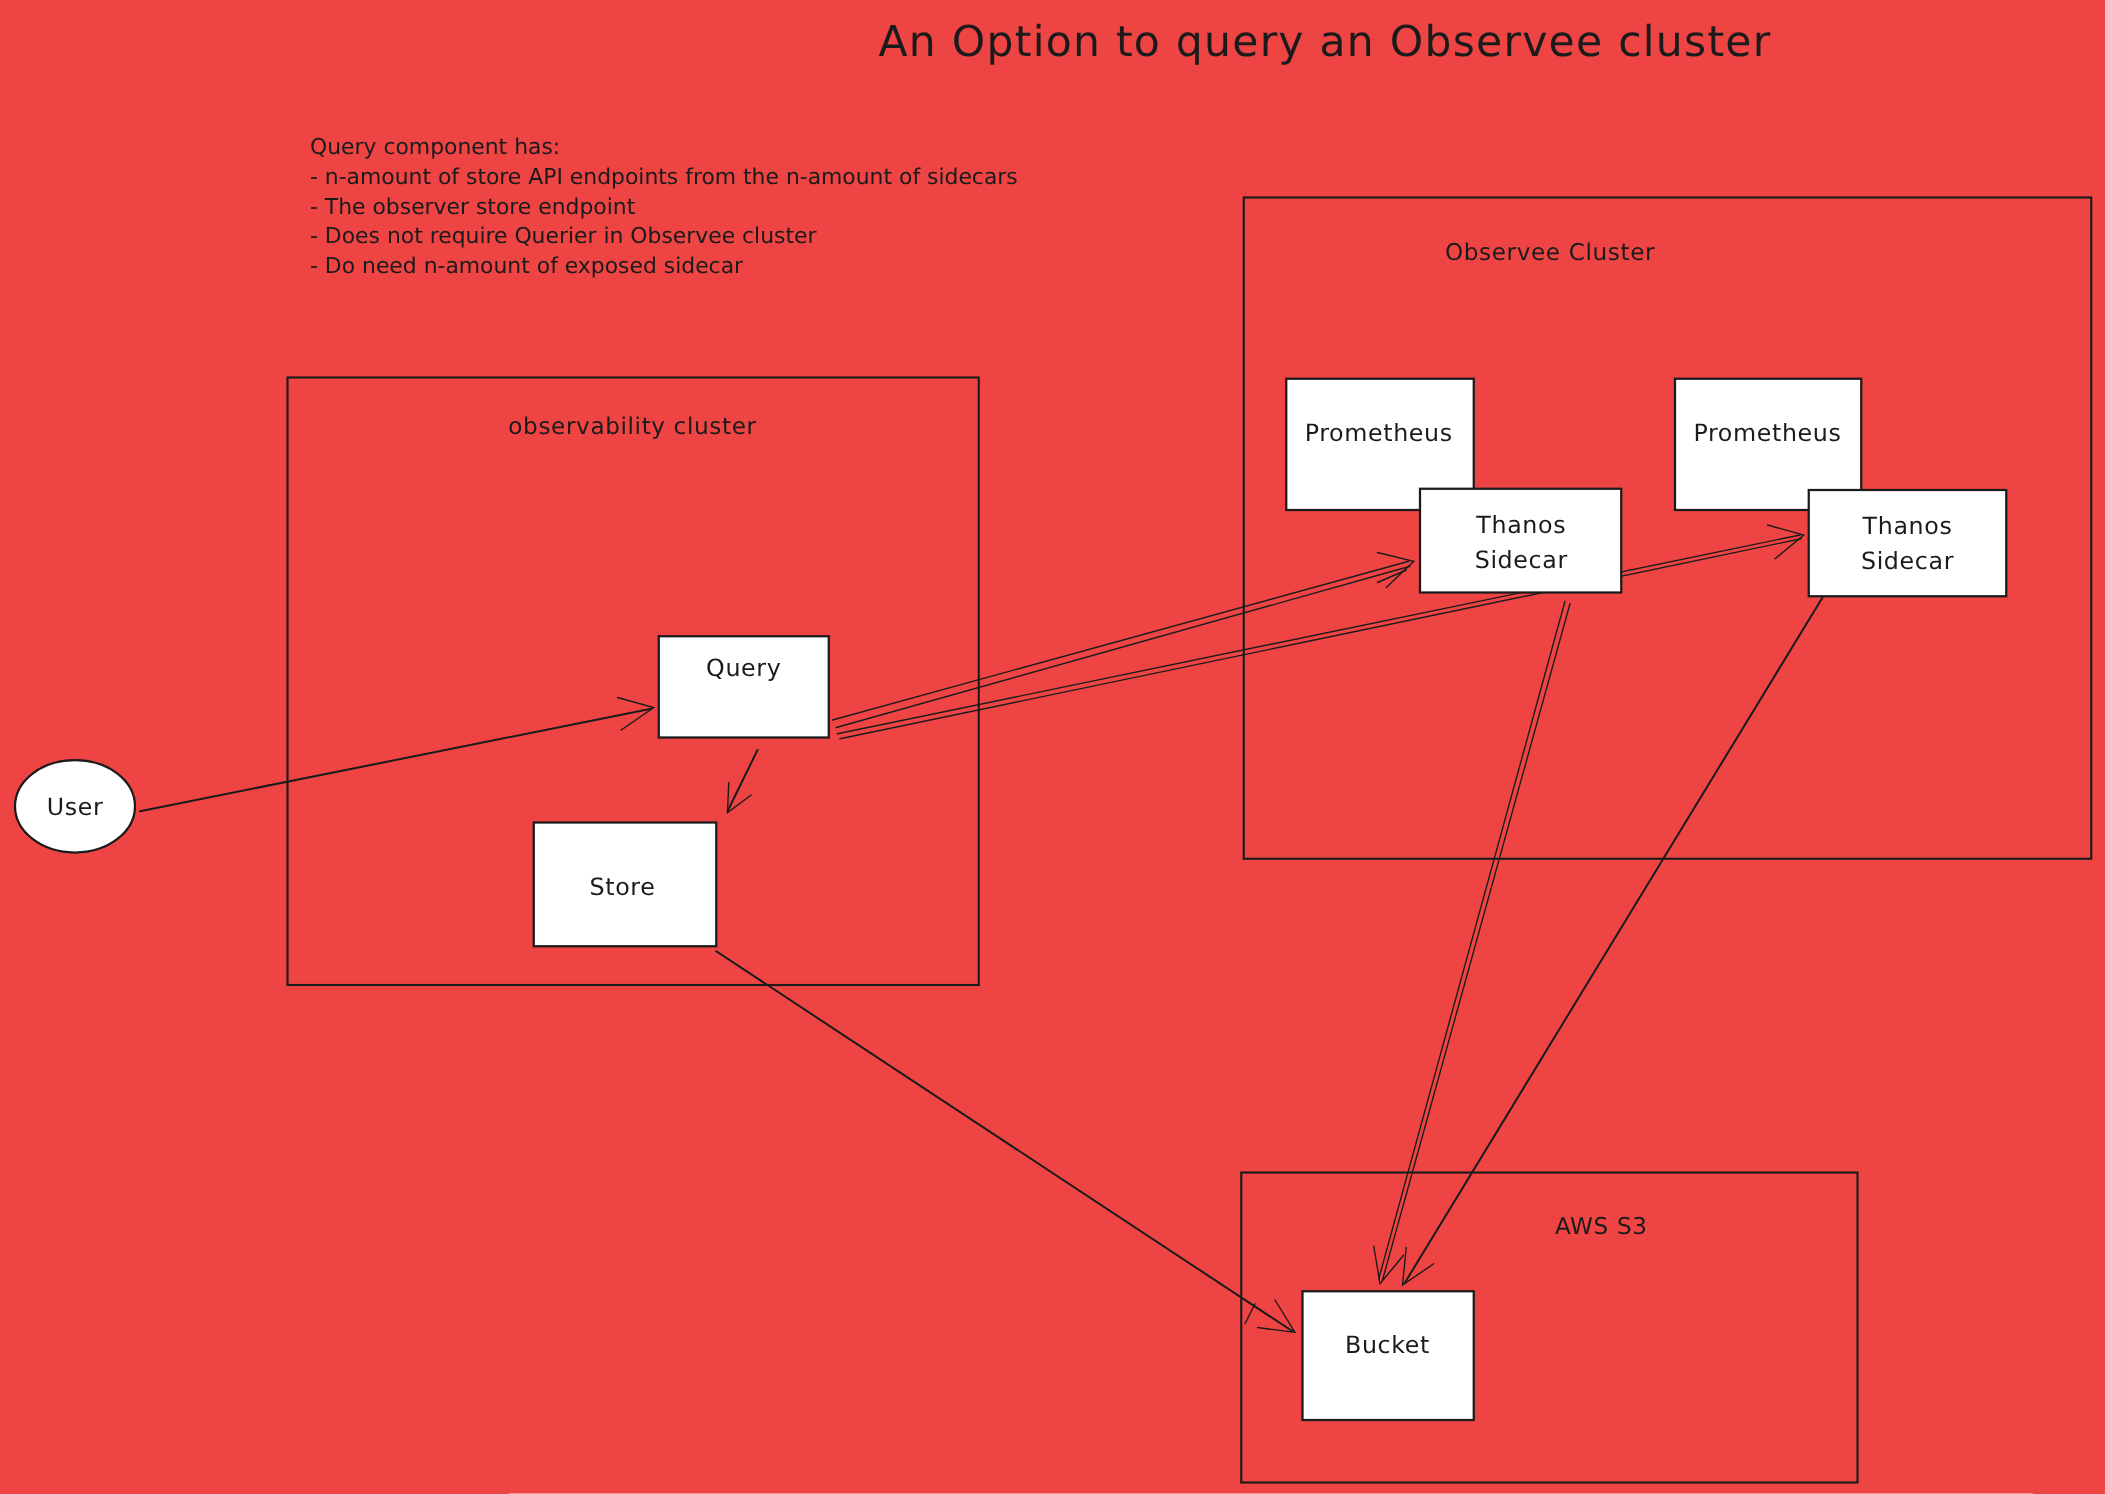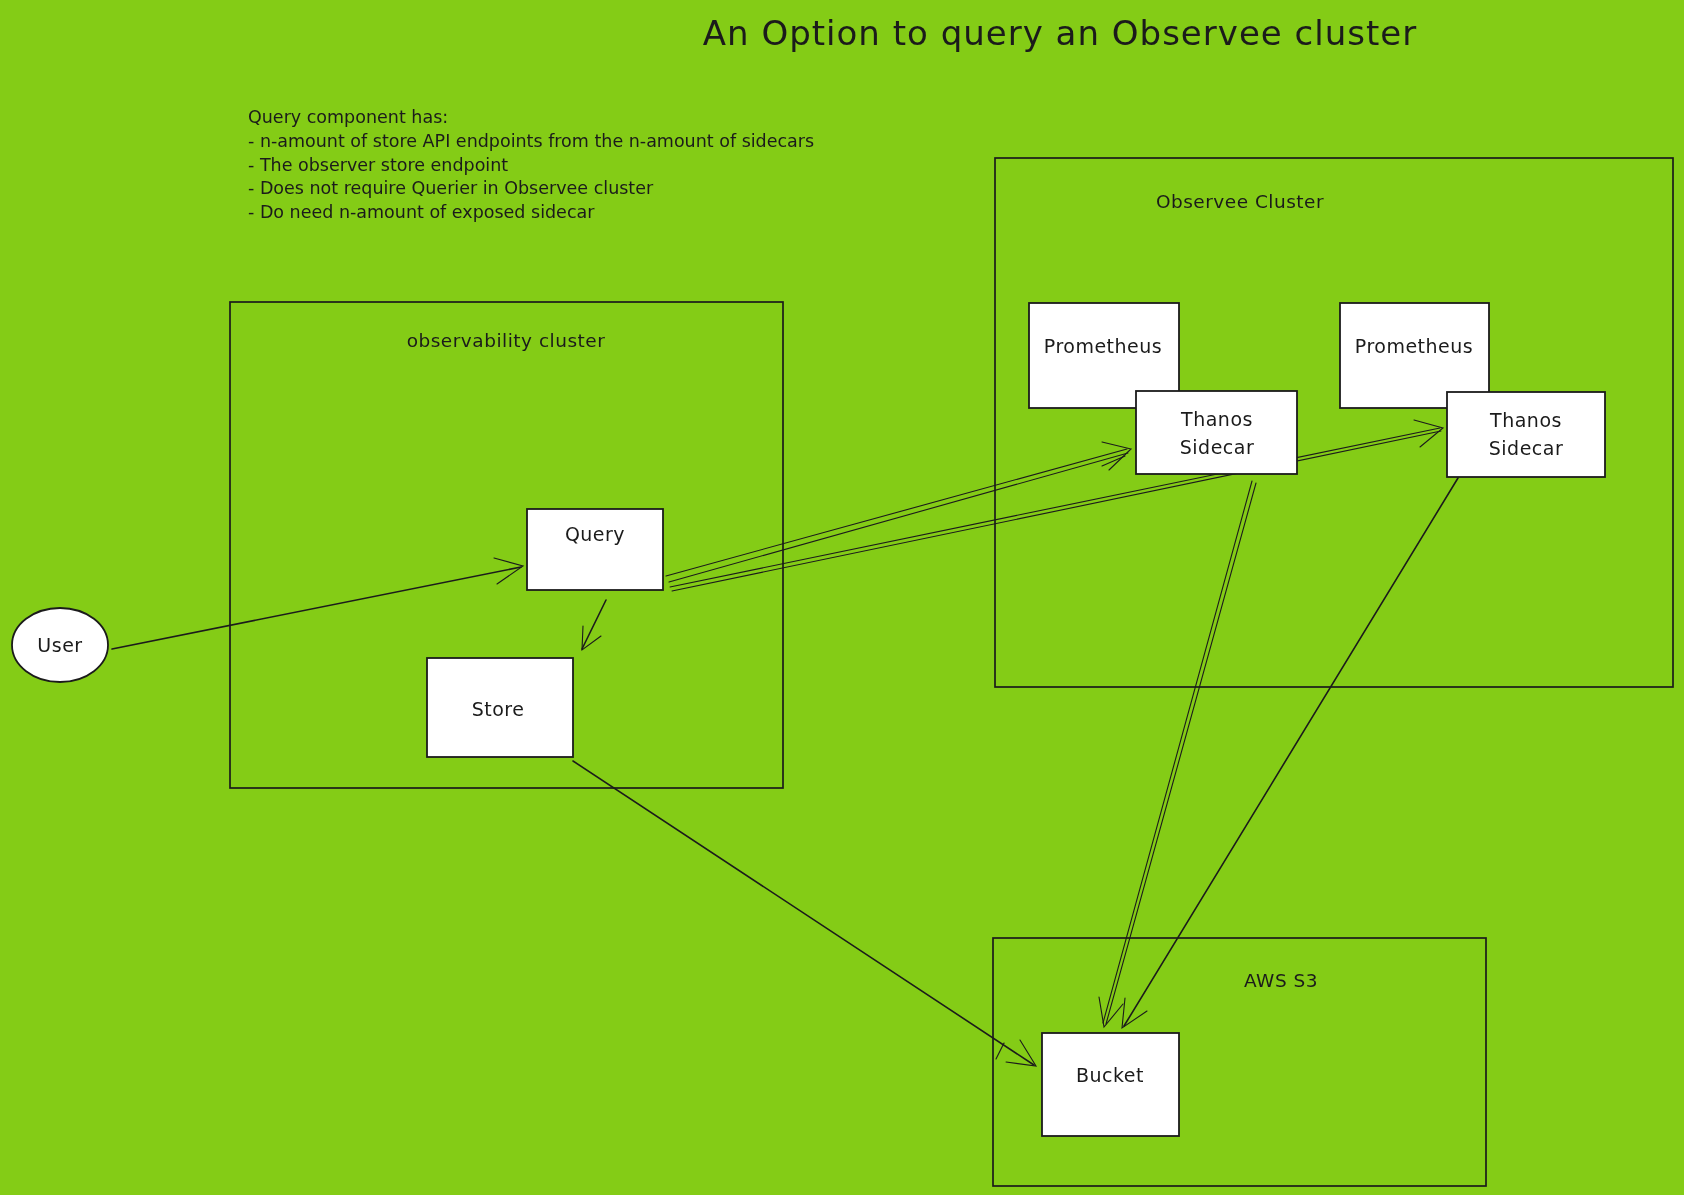--- a/index.html
+++ b/index.html
@@ -4,21 +4,21 @@
 <style>
   html, body {
     margin: 0;
     padding: 0;
     background: #ffffff;
   }
   .canvas {
     position: relative;
     width: 1684px;
     height: 1195px;
-    background: #84cc16;
+    background: #ef4444;
     overflow: hidden;
     font-family: "DejaVu Sans", sans-serif;
   }
   svg text {
     fill: #1b1b1b;
     font-family: "DejaVu Sans", sans-serif;
   }
   .title-text      { font-size: 34px; letter-spacing: 1px; }
   .note-text       { font-size: 17.5px; }
   .cluster-label   { font-size: 18.5px; letter-spacing: 0.5px; }

